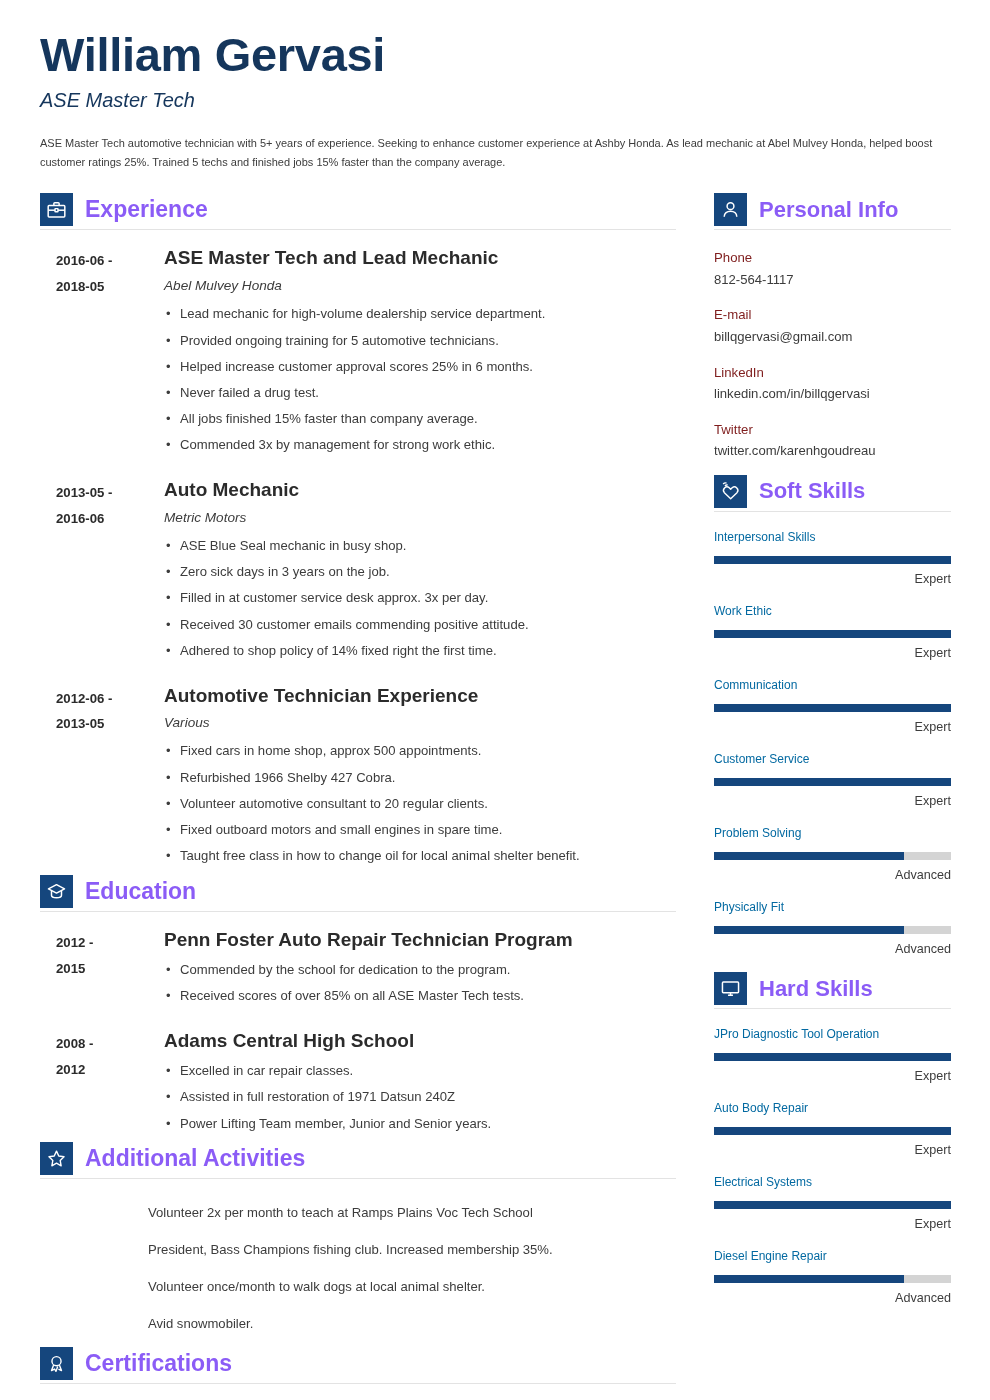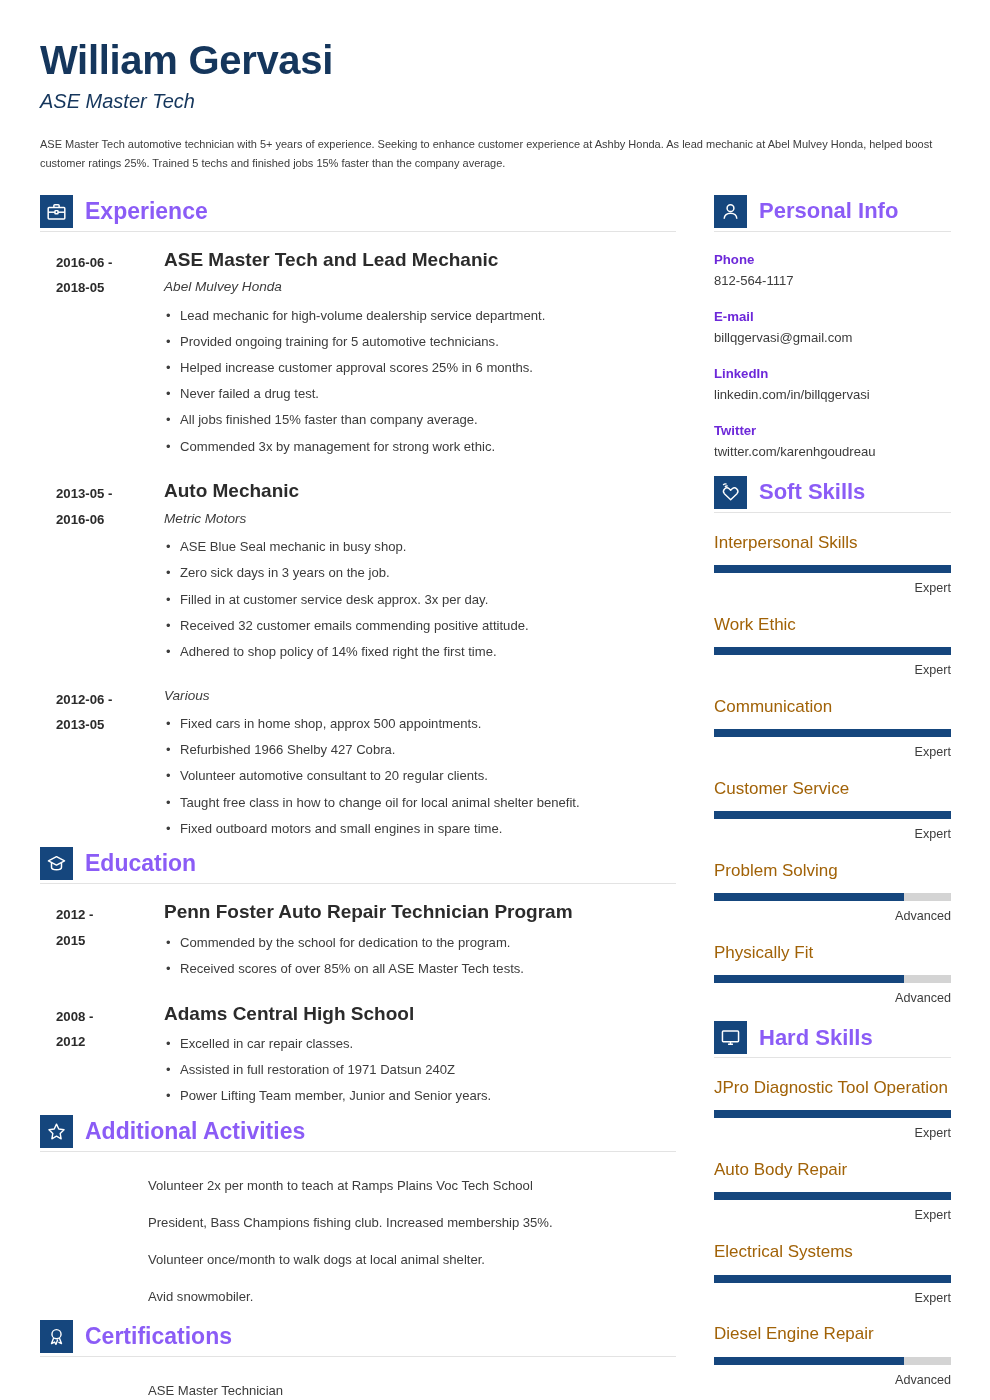--- a/index.html
+++ b/index.html
@@ -11,22 +11,22 @@
     width: 990px; height: 1400px;
     font-family: "Liberation Sans", sans-serif;
     color: #3a3a3a;
     overflow: hidden;
   }
   .page { position: relative; width: 990px; height: 1400px; padding: 0; }
 
   
   .header { padding: 26px 40px 0 40px; }
   .name {
-    font-size: 40px; font-weight: bold; letter-spacing: -0.3px;
-    color: #15365c; line-height: 1.12; margin: 12px 0 6px 0;
+    font-size: 47px; font-weight: bold; letter-spacing: -0.3px;
+    color: #15365c; line-height: 1.12; margin: 3px 0 6px 0;
   }
   .job-title {
     font-size: 20px; font-weight: normal; color: #15365c;
     margin: 0 0 22px 0; line-height: 1.2; font-style: italic;
   }
   .summary {
     font-size: 11px; line-height: 1.72; color: #3c3c3c;
     margin: 0; max-width: 915px;
   }
 
@@ -80,26 +80,26 @@
 
   
   .plain-list { padding-left: 108px; }
   .plain-list .plain-item {
     font-size: 13.1px; color: #3c3c3c; line-height: 1.6;
     padding: 8px 0 8px 0;
   }
 
   
   .pi-block { margin-bottom: 13px; }
-  .pi-label { font-size: 13.2px; font-weight: bold; color: #6d28d9; line-height: 1.75; }
+  .pi-label { font-size: 13.2px; font-weight: normal; color: #7f1d1d; line-height: 1.75; }
   .pi-value { font-size: 13.1px; color: #3c3c3c; line-height: 1.6; word-break: break-word; }
 
   
   .skill { margin-bottom: 13px; }
-  .skill-name { font-size: 17px; color: #a16207; line-height: 1.6; margin-bottom: 9px; }
+  .skill-name { font-size: 12px; color: #0369a1; line-height: 1.6; margin-bottom: 9px; }
   .bar-track {
     position: relative; height: 8px; width: 237px;
     background: #d4d4d4; overflow: hidden;
   }
   .bar-fill { position: absolute; left: 0; top: 0; height: 100%; background: #15467d; }
   .skill-level {
     font-size: 12.6px; color: #3c3c3c; text-align: right;
     width: 237px; margin-top: 6px; line-height: 1.5;
   }
   .right-section { margin-bottom: 10px; }
@@ -158,39 +158,40 @@
               <div>2013-05 -</div>
               <div>2016-06</div>
             </div>
             <div class="entry-body">
               <div class="entry-title">Auto Mechanic</div>
               <div class="entry-sub">Metric Motors</div>
               <ul class="bullets">
                 <li>ASE Blue Seal mechanic in busy shop.</li>
                 <li>Zero sick days in 3 years on the job.</li>
                 <li>Filled in at customer service desk approx. 3x per day.</li>
-                <li>Received 32 customer emails commending positive attitude.</li>
+                <li>Received 30 customer emails commending positive attitude.</li>
                 <li>Adhered to shop policy of 14% fixed right the first time.</li>
               </ul>
             </div>
           </div>
 
           <div class="entry">
             <div class="dates">
               <div>2012-06 -</div>
               <div>2013-05</div>
             </div>
             <div class="entry-body">
+              <div class="entry-title">Automotive Technician Experience</div>
               <div class="entry-sub">Various</div>
               <ul class="bullets">
                 <li>Fixed cars in home shop, approx 500 appointments.</li>
                 <li>Refurbished 1966 Shelby 427 Cobra.</li>
                 <li>Volunteer automotive consultant to 20 regular clients.</li>
+                <li>Fixed outboard motors and small engines in spare time.</li>
                 <li>Taught free class in how to change oil for local animal shelter benefit.</li>
-                <li>Fixed outboard motors and small engines in spare time.</li>
               </ul>
             </div>
           </div>
         </div>
       </div>
 
       <div class="section">
         <div class="section-head">
           <span class="sec-icon">
             <svg width="21" height="21" viewBox="0 0 24 24" fill="none" stroke="#ffffff" stroke-width="1.7" stroke-linejoin="round">

